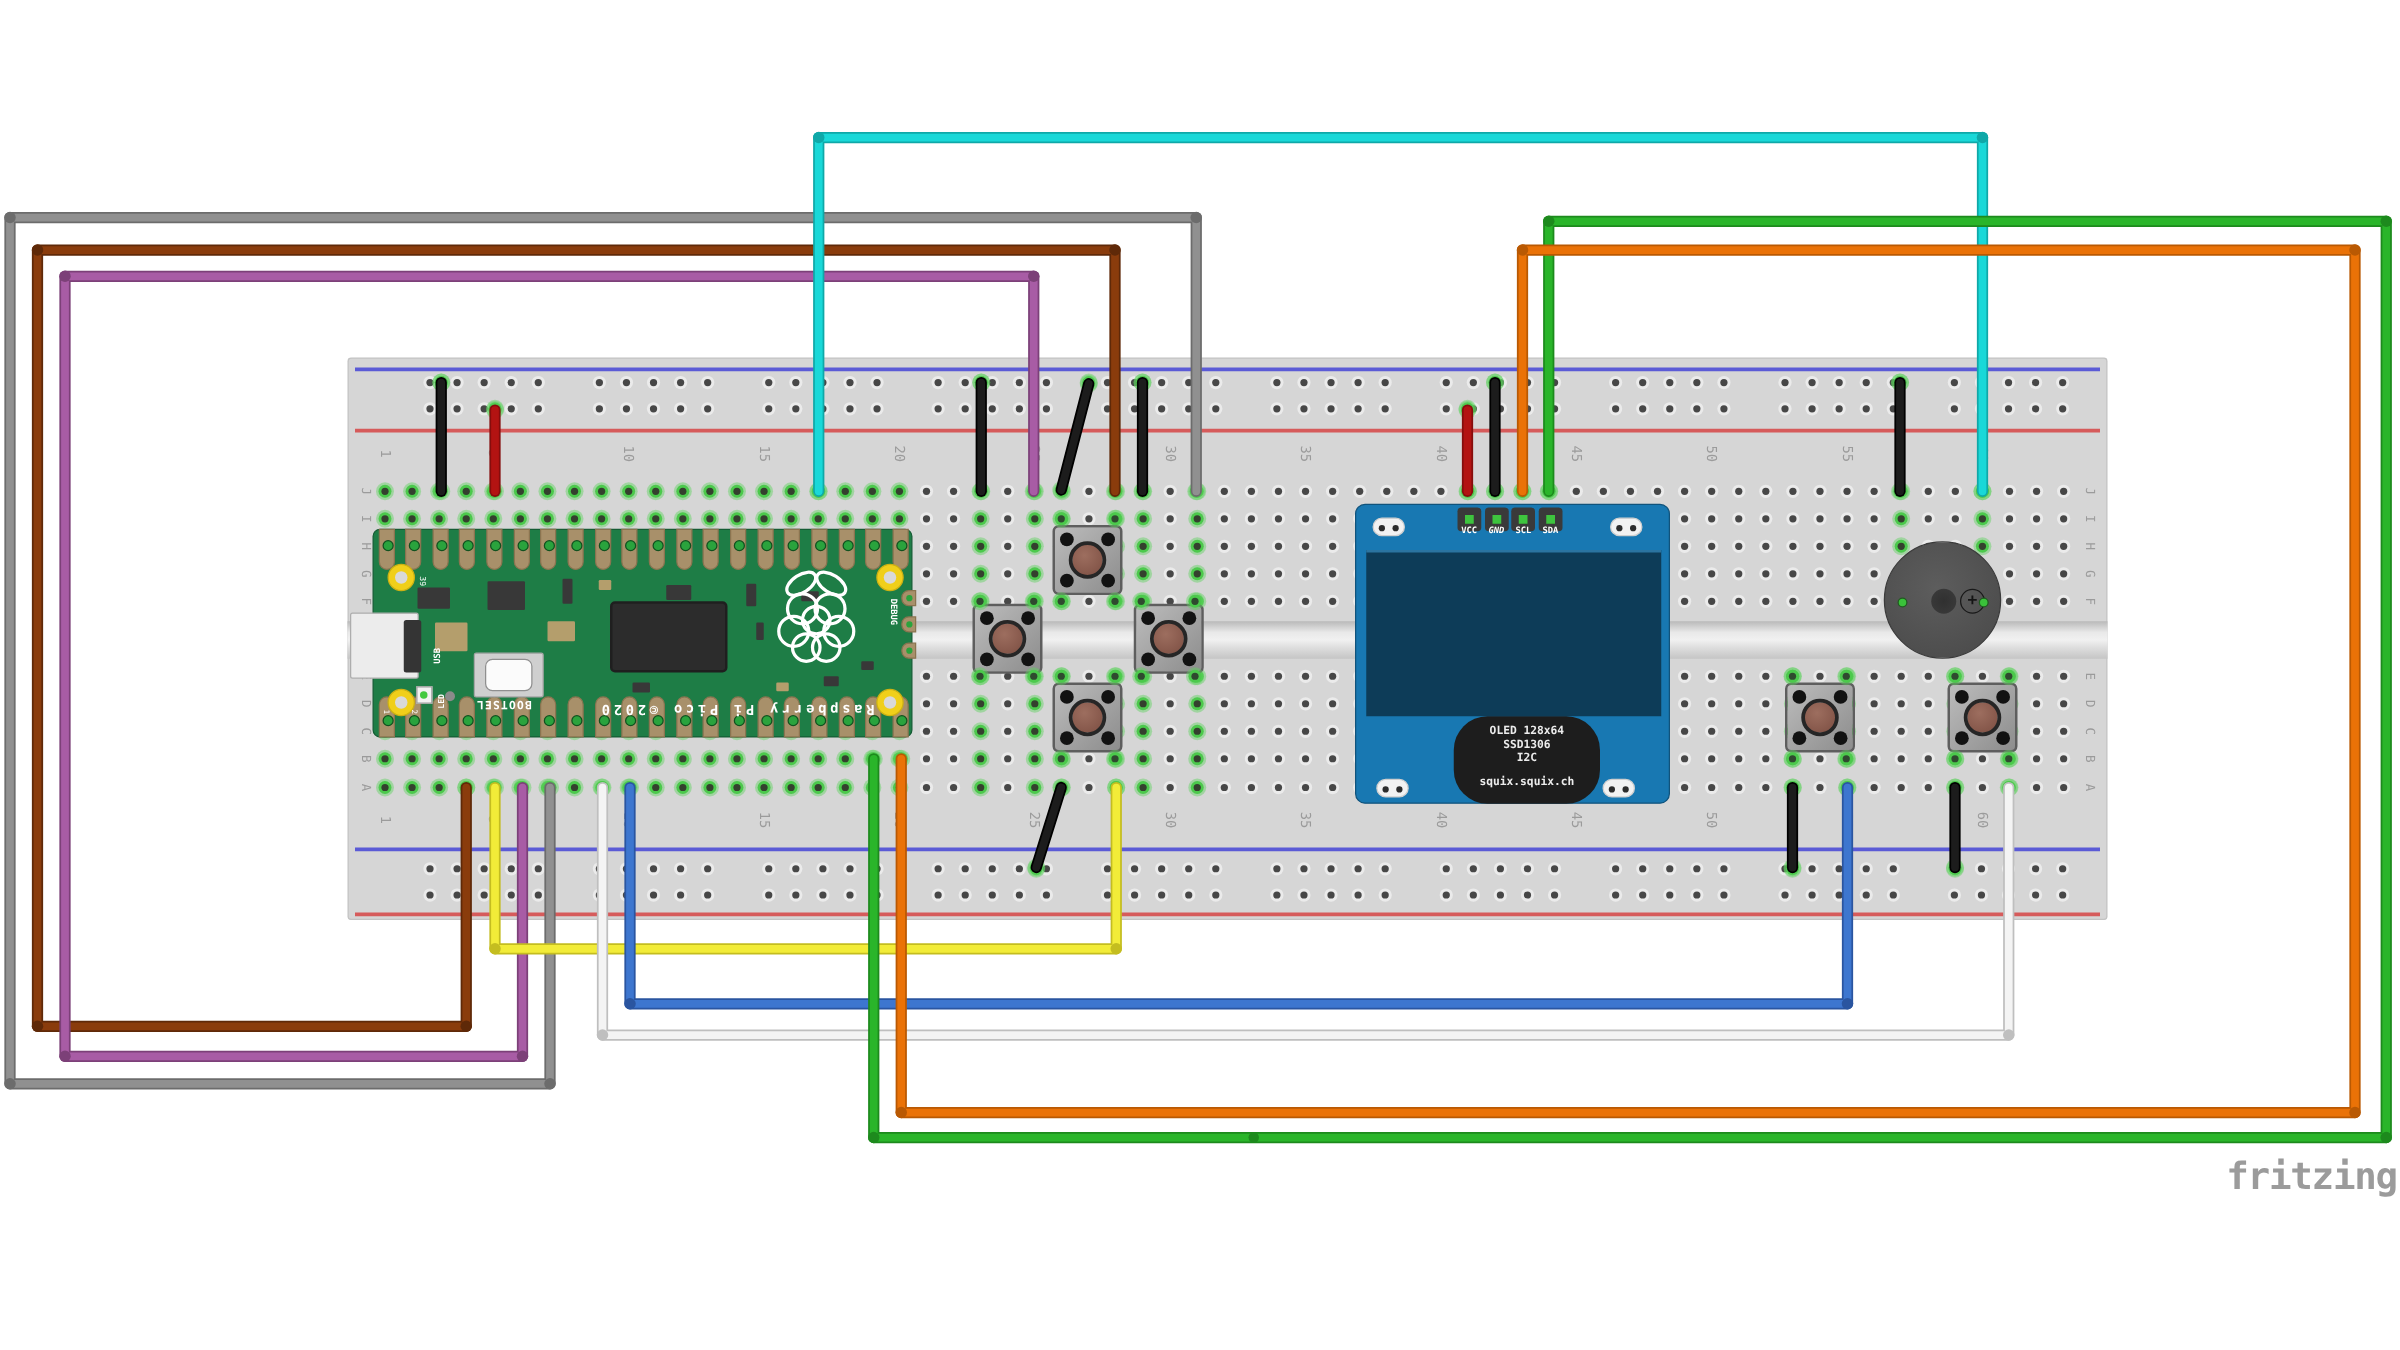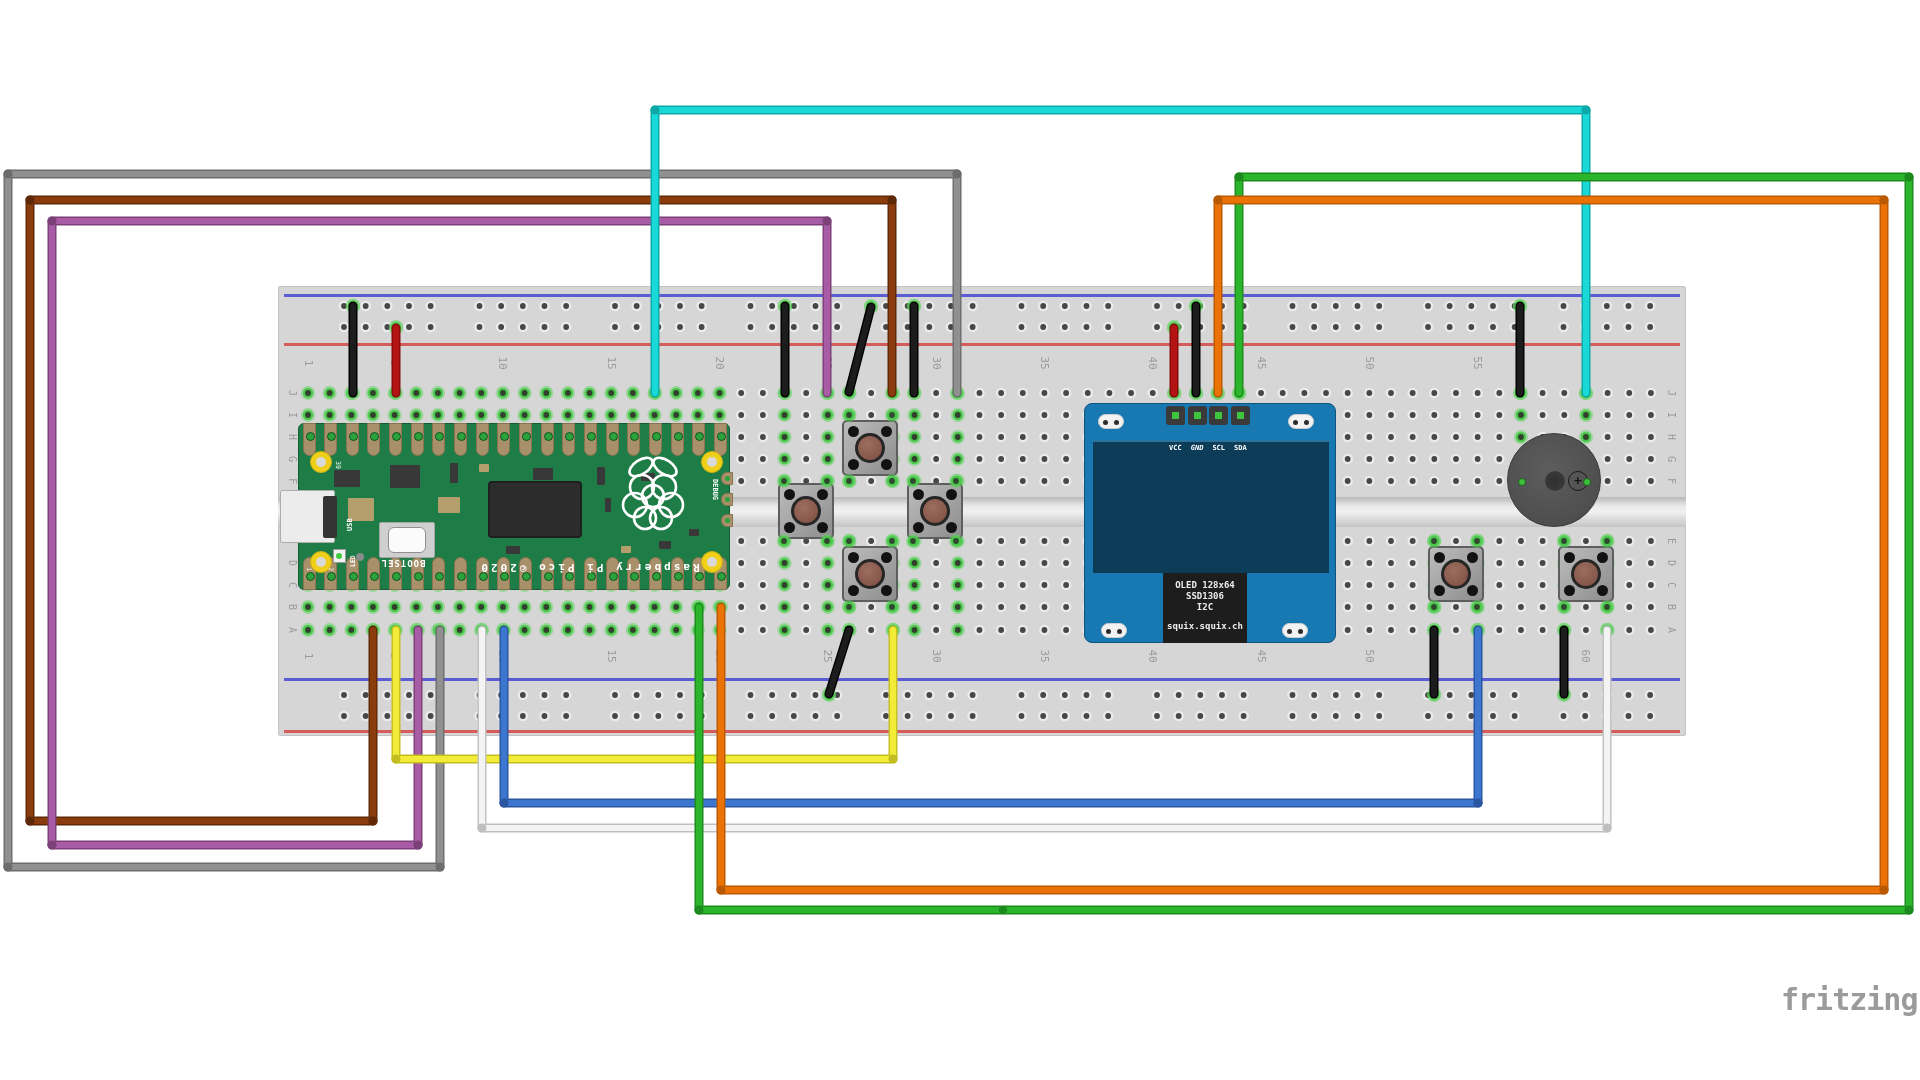--- a/index.html
+++ b/index.html
@@ -24,26 +24,26 @@
   .tabhole{position:absolute;left:2px;width:9px;height:9px;border-radius:50%;background:#2aa33d;border:1.5px solid #11511f;}
   .tab-top .tabhole{top:8px;} .tab-bot .tabhole{bottom:8px;}
   .mounthole{position:absolute;width:22px;height:22px;border-radius:50%;background:#f0cf1a;border:1px solid #cdb113;}
   .mounthole::after{content:"";position:absolute;left:5px;top:5px;width:10px;height:10px;border-radius:50%;background:#d9d9d9;}
   .picotext{position:absolute;color:#fff;white-space:nowrap;}
   .smd{position:absolute;border-radius:1px;}
   
   #oled{left:1084px;top:403px;width:252px;height:240px;background:#1878b2;border:1px solid #10537c;border-radius:8px;}
   #oled-screen{position:absolute;left:8px;top:36px;width:236px;height:133px;background:#0d3c58;
                box-shadow:0 2px 0 #2b74a0 inset;}
-  #oled-label{position:absolute;left:78px;top:169px;width:84px;height:70px;background:#1d1d1d;color:#ececec;
-              text-align:center;font-size:9px;font-weight:bold;line-height:11px;padding-top:7px;}
+  #oled-label{position:absolute;left:78px;top:169px;width:117px;height:70px;background:#1d1d1d;color:#ececec;
+              text-align:center;font-size:9px;font-weight:bold;line-height:11px;padding-top:7px;border-radius:27px;}
   #oled-brand{display:block;margin-top:8px;}
   .oledpin{position:absolute;top:2px;width:19px;height:19px;background:#3a3a3a;border-radius:3px;}
   .oledpin::after{content:"";position:absolute;left:6px;top:6px;width:7px;height:7px;background:#3ec43e;}
-  .oledpinlabel{position:absolute;top:40px;width:30px;text-align:center;color:#fff;font-size:7px;font-weight:bold;}
+  .oledpinlabel{position:absolute;top:16px;width:30px;text-align:center;color:#fff;font-size:7px;font-weight:bold;}
   .oledmount{position:absolute;width:26px;height:15px;background:#f2f2f2;border-radius:8px;border:1px solid #cfcfcf;}
   .oledmount i{position:absolute;top:4.5px;width:5px;height:5px;border-radius:50%;background:#2c2c2c;}
   .oledmount i.l{left:4px;} .oledmount i.r{right:4px;}
   
   .pushbtn{position:absolute;width:56px;height:56px;border-radius:5px;border:2px solid #5e5e5e;
            background:linear-gradient(135deg,#bcbcbc,#8d8d8d);}
   .pushbtn .leg{position:absolute;width:11px;height:11px;border-radius:50%;background:#121212;}
   .pushbtn .leg.tl{left:4px;top:4px;} .pushbtn .leg.tr{right:4px;top:4px;}
   .pushbtn .leg.bl{left:4px;bottom:4px;} .pushbtn .leg.br{right:4px;bottom:4px;}
   .pushbtn .cap{position:absolute;left:11px;top:11px;width:30px;height:30px;border-radius:50%;
@@ -51,21 +51,21 @@
   
   #buzzer{left:1507px;top:433px;width:94px;height:94px;border-radius:50%;
           background:radial-gradient(circle at 45% 40%,#5d5d5d,#484848);border:1px solid #3b3b3b;}
   #buzzer-hole{position:absolute;left:37px;top:37px;width:20px;height:20px;border-radius:50%;
                background:radial-gradient(circle,#303030,#3c3c3c);}
   #buzzer-plusring{position:absolute;left:60px;top:37px;width:20px;height:20px;border-radius:50%;
                    border:1.5px solid #191919;color:#141414;font-size:13px;font-weight:bold;
                    text-align:center;line-height:17px;}
   .buzleg{position:absolute;width:8px;height:8px;border-radius:50%;background:#3ac13a;border:1.5px solid #1f5c1f;}
   
-  #watermark{left:1781px;top:982px;font-size:30px;font-weight:bold;color:#9b9b9b;letter-spacing:-1px;}
+  #watermark{left:1781px;top:924px;font-size:30px;font-weight:bold;color:#9b9b9b;letter-spacing:-1px;}
 </style>
 </head>
 <body>
 
 <div id="canvas">
 
   <div id="breadboard" class="abs"></div>
   <div class="abs railline blue-line" style="top:294px"></div>
   <div class="abs railline red-line" style="top:343px"></div>
   <div class="abs railline blue-line" style="top:678px"></div>

